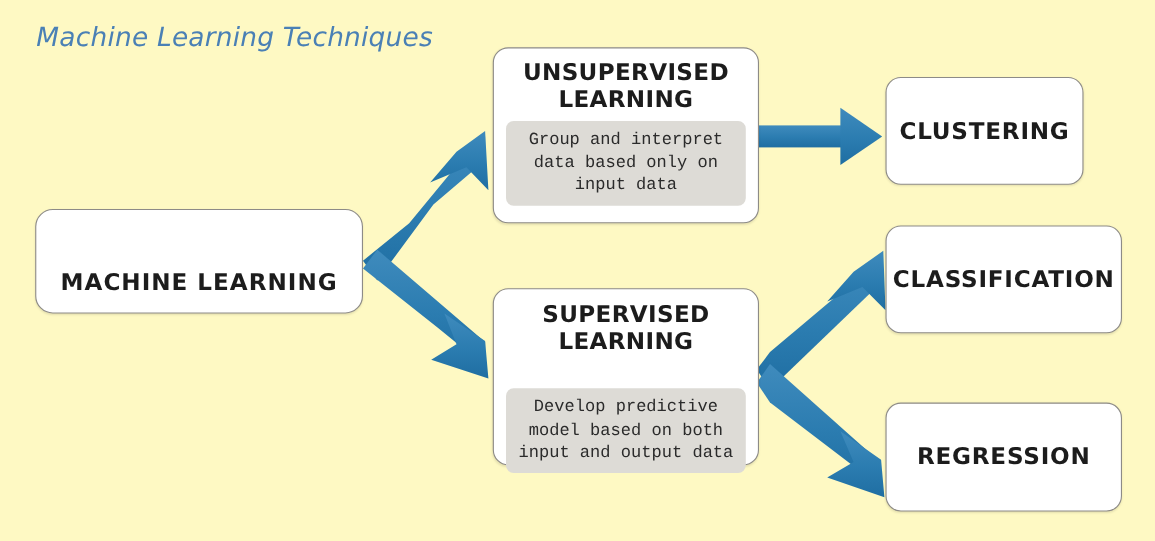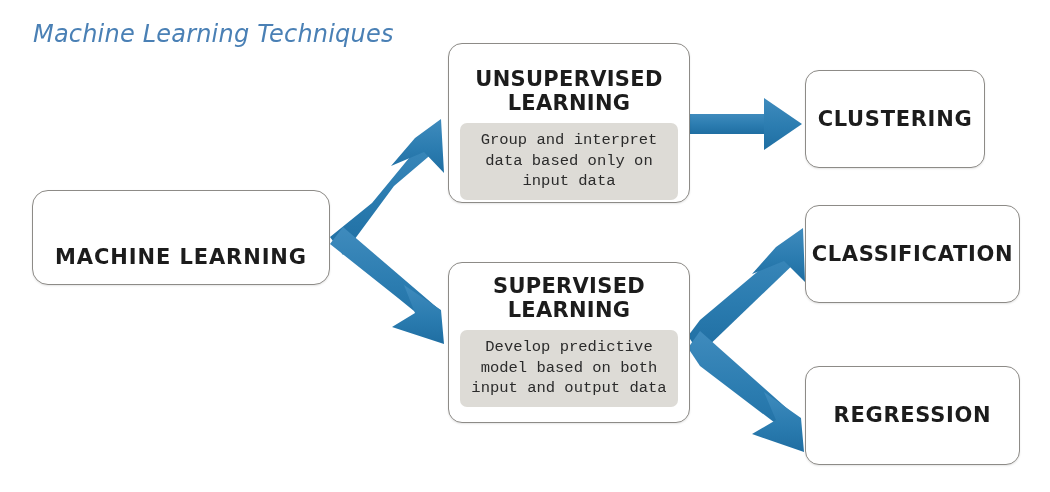--- a/index.html
+++ b/index.html
@@ -10,21 +10,21 @@
     width: 1050px;
     height: 492px;
     background: #ebe9e4;
     font-family: "Liberation Sans", sans-serif;
     overflow: hidden;
   }
   #canvas {
     position: relative;
     width: 1050px;
     height: 492px;
-    background: #ffffff;
+    background: #fef9c3;
   }
 
   
   #title {
     position: absolute;
     left: 33px;
     top: 20px;
     font-family: "DejaVu Sans", sans-serif;
     font-style: italic;
     font-weight: 500;
@@ -66,29 +66,30 @@
   }
   #node-ml .node-label { font-size: 21px; letter-spacing: 0.9px; margin-top: 40px; }
 
   
   #node-unsup {
     left: 448px;
     top: 43px;
     width: 242px;
     height: 160px;
     justify-content: flex-start;
-    padding-top: 23px;
+    padding-top: 10px;
   }
   #node-sup {
     left: 448px;
     top: 262px;
     width: 242px;
     height: 161px;
     justify-content: flex-start;
     padding-top: 11px;
+    gap: 23px;
   }
   #node-unsup .node-label,
   #node-sup .node-label { font-size: 21px; letter-spacing: 0.3px; }
 
   .desc {
     margin-top: 8px;
     width: 218px;
     background: #dddbd6;
     border-radius: 7px;
     padding: 7px 4px 8px 4px;

